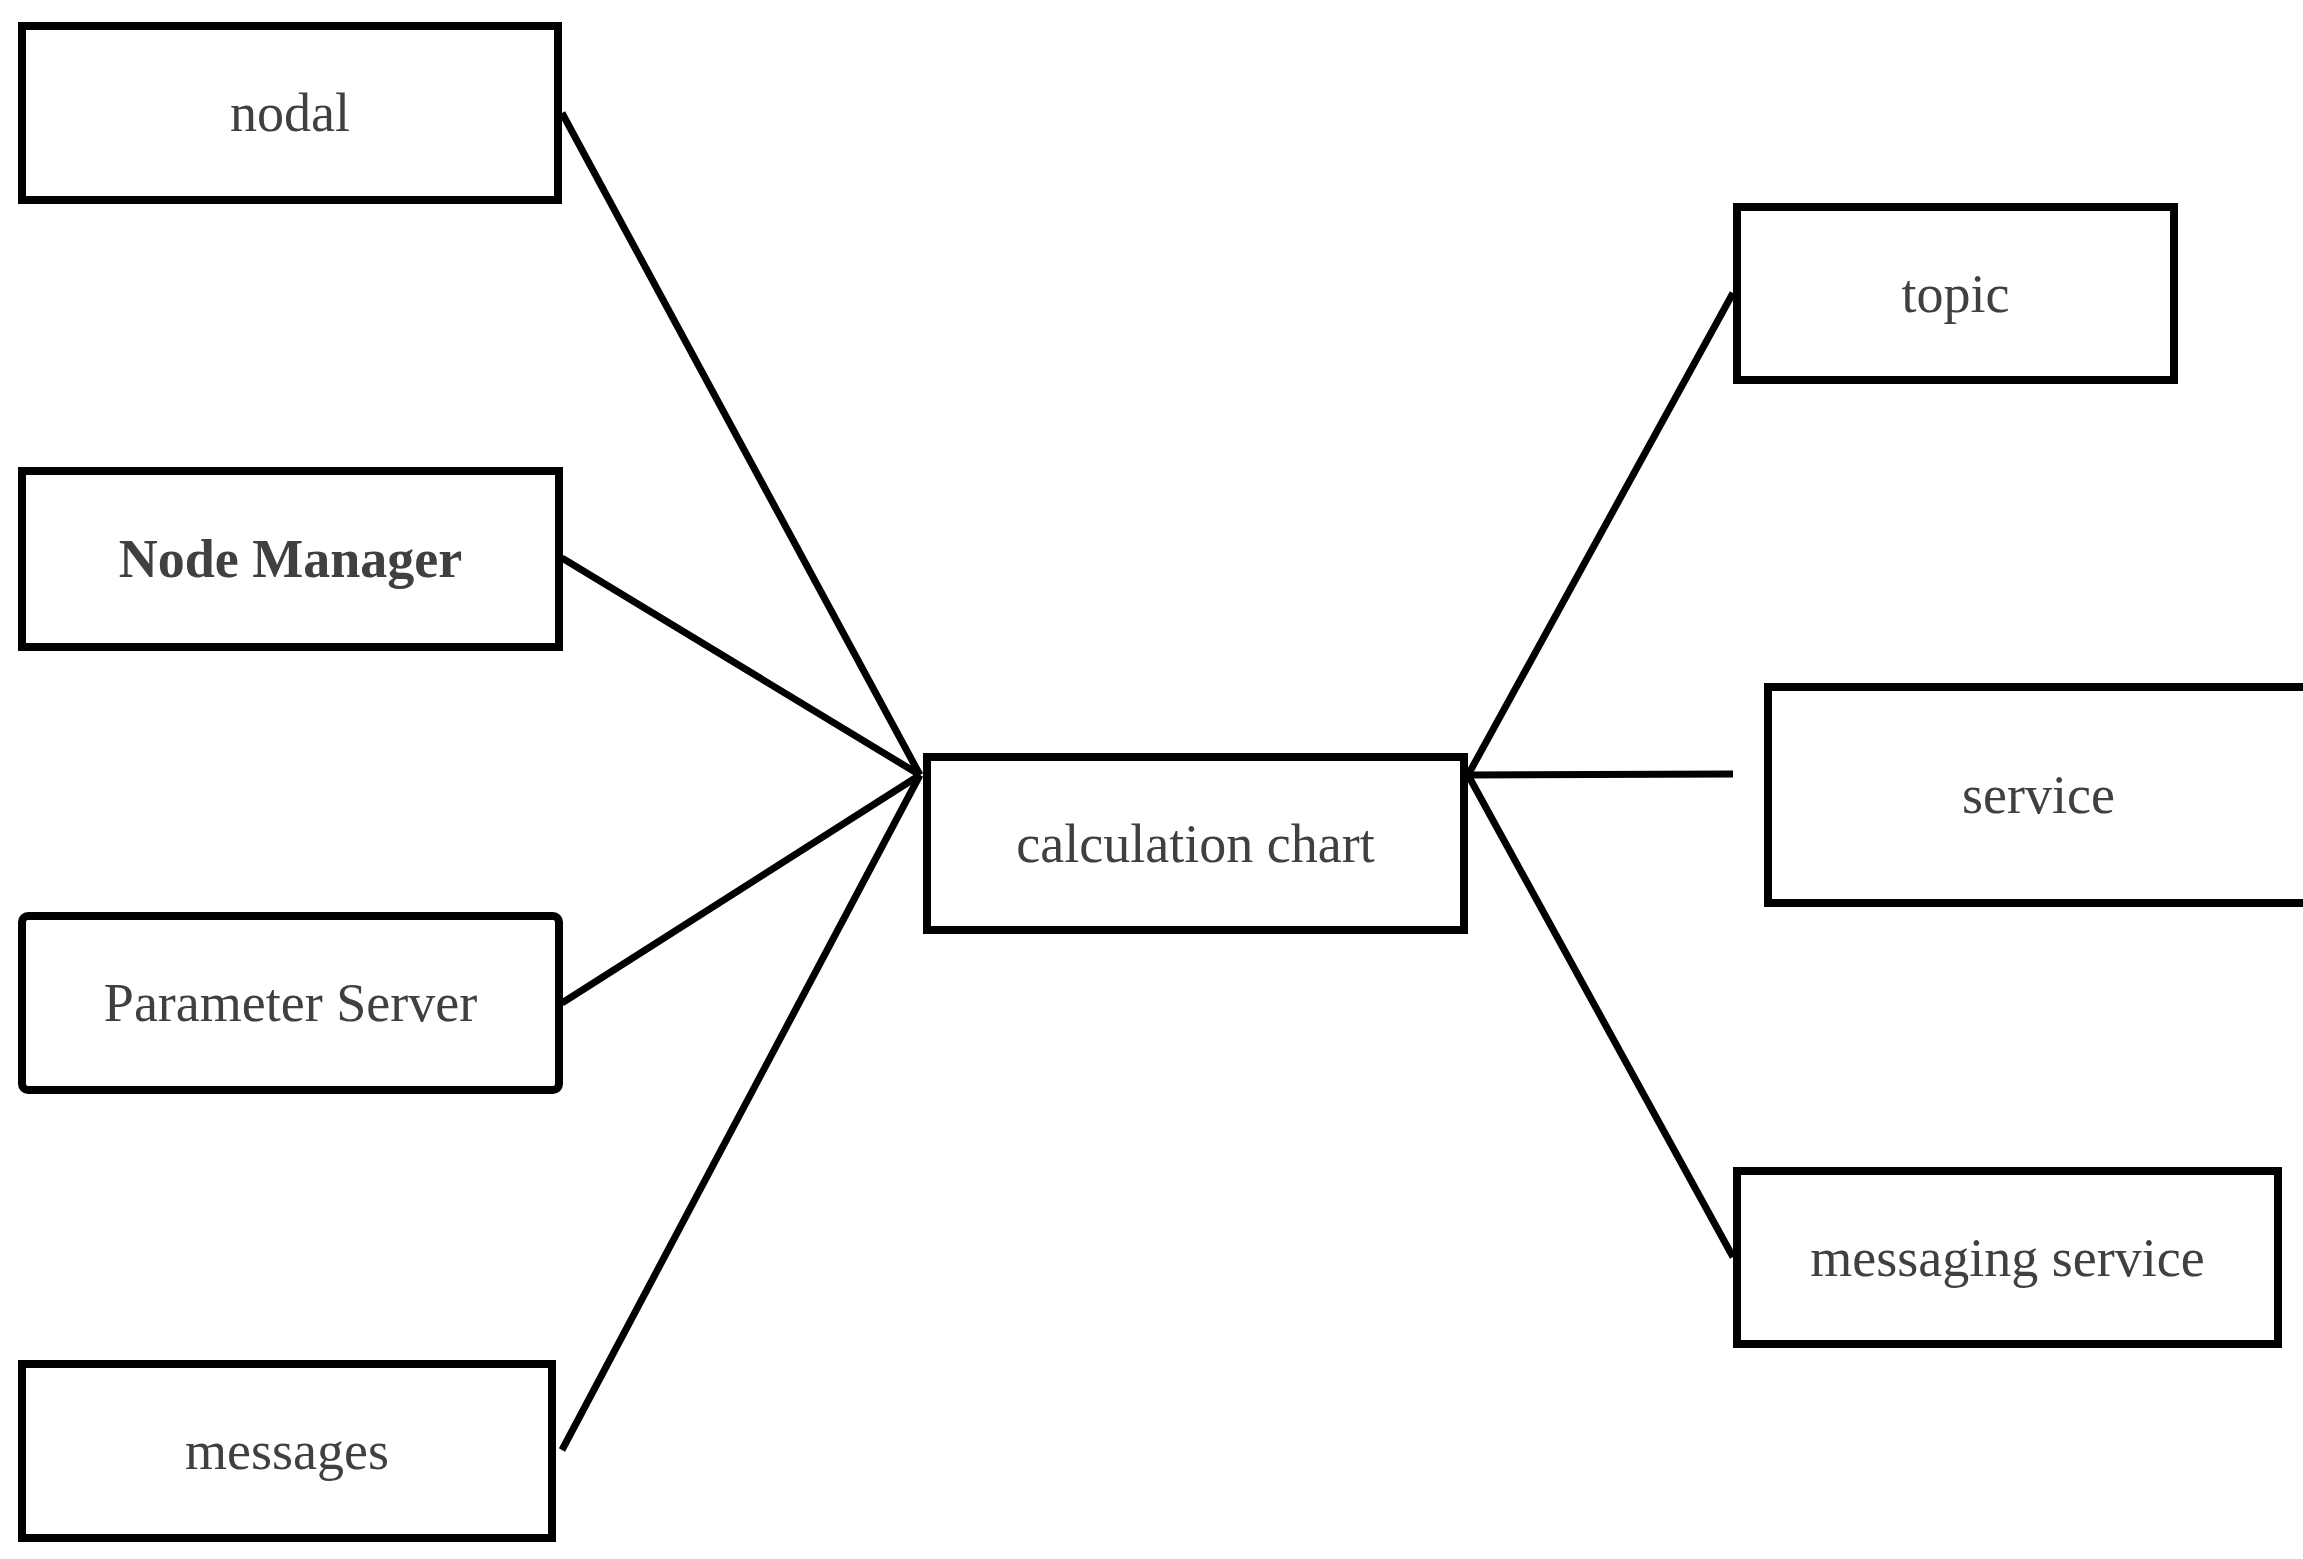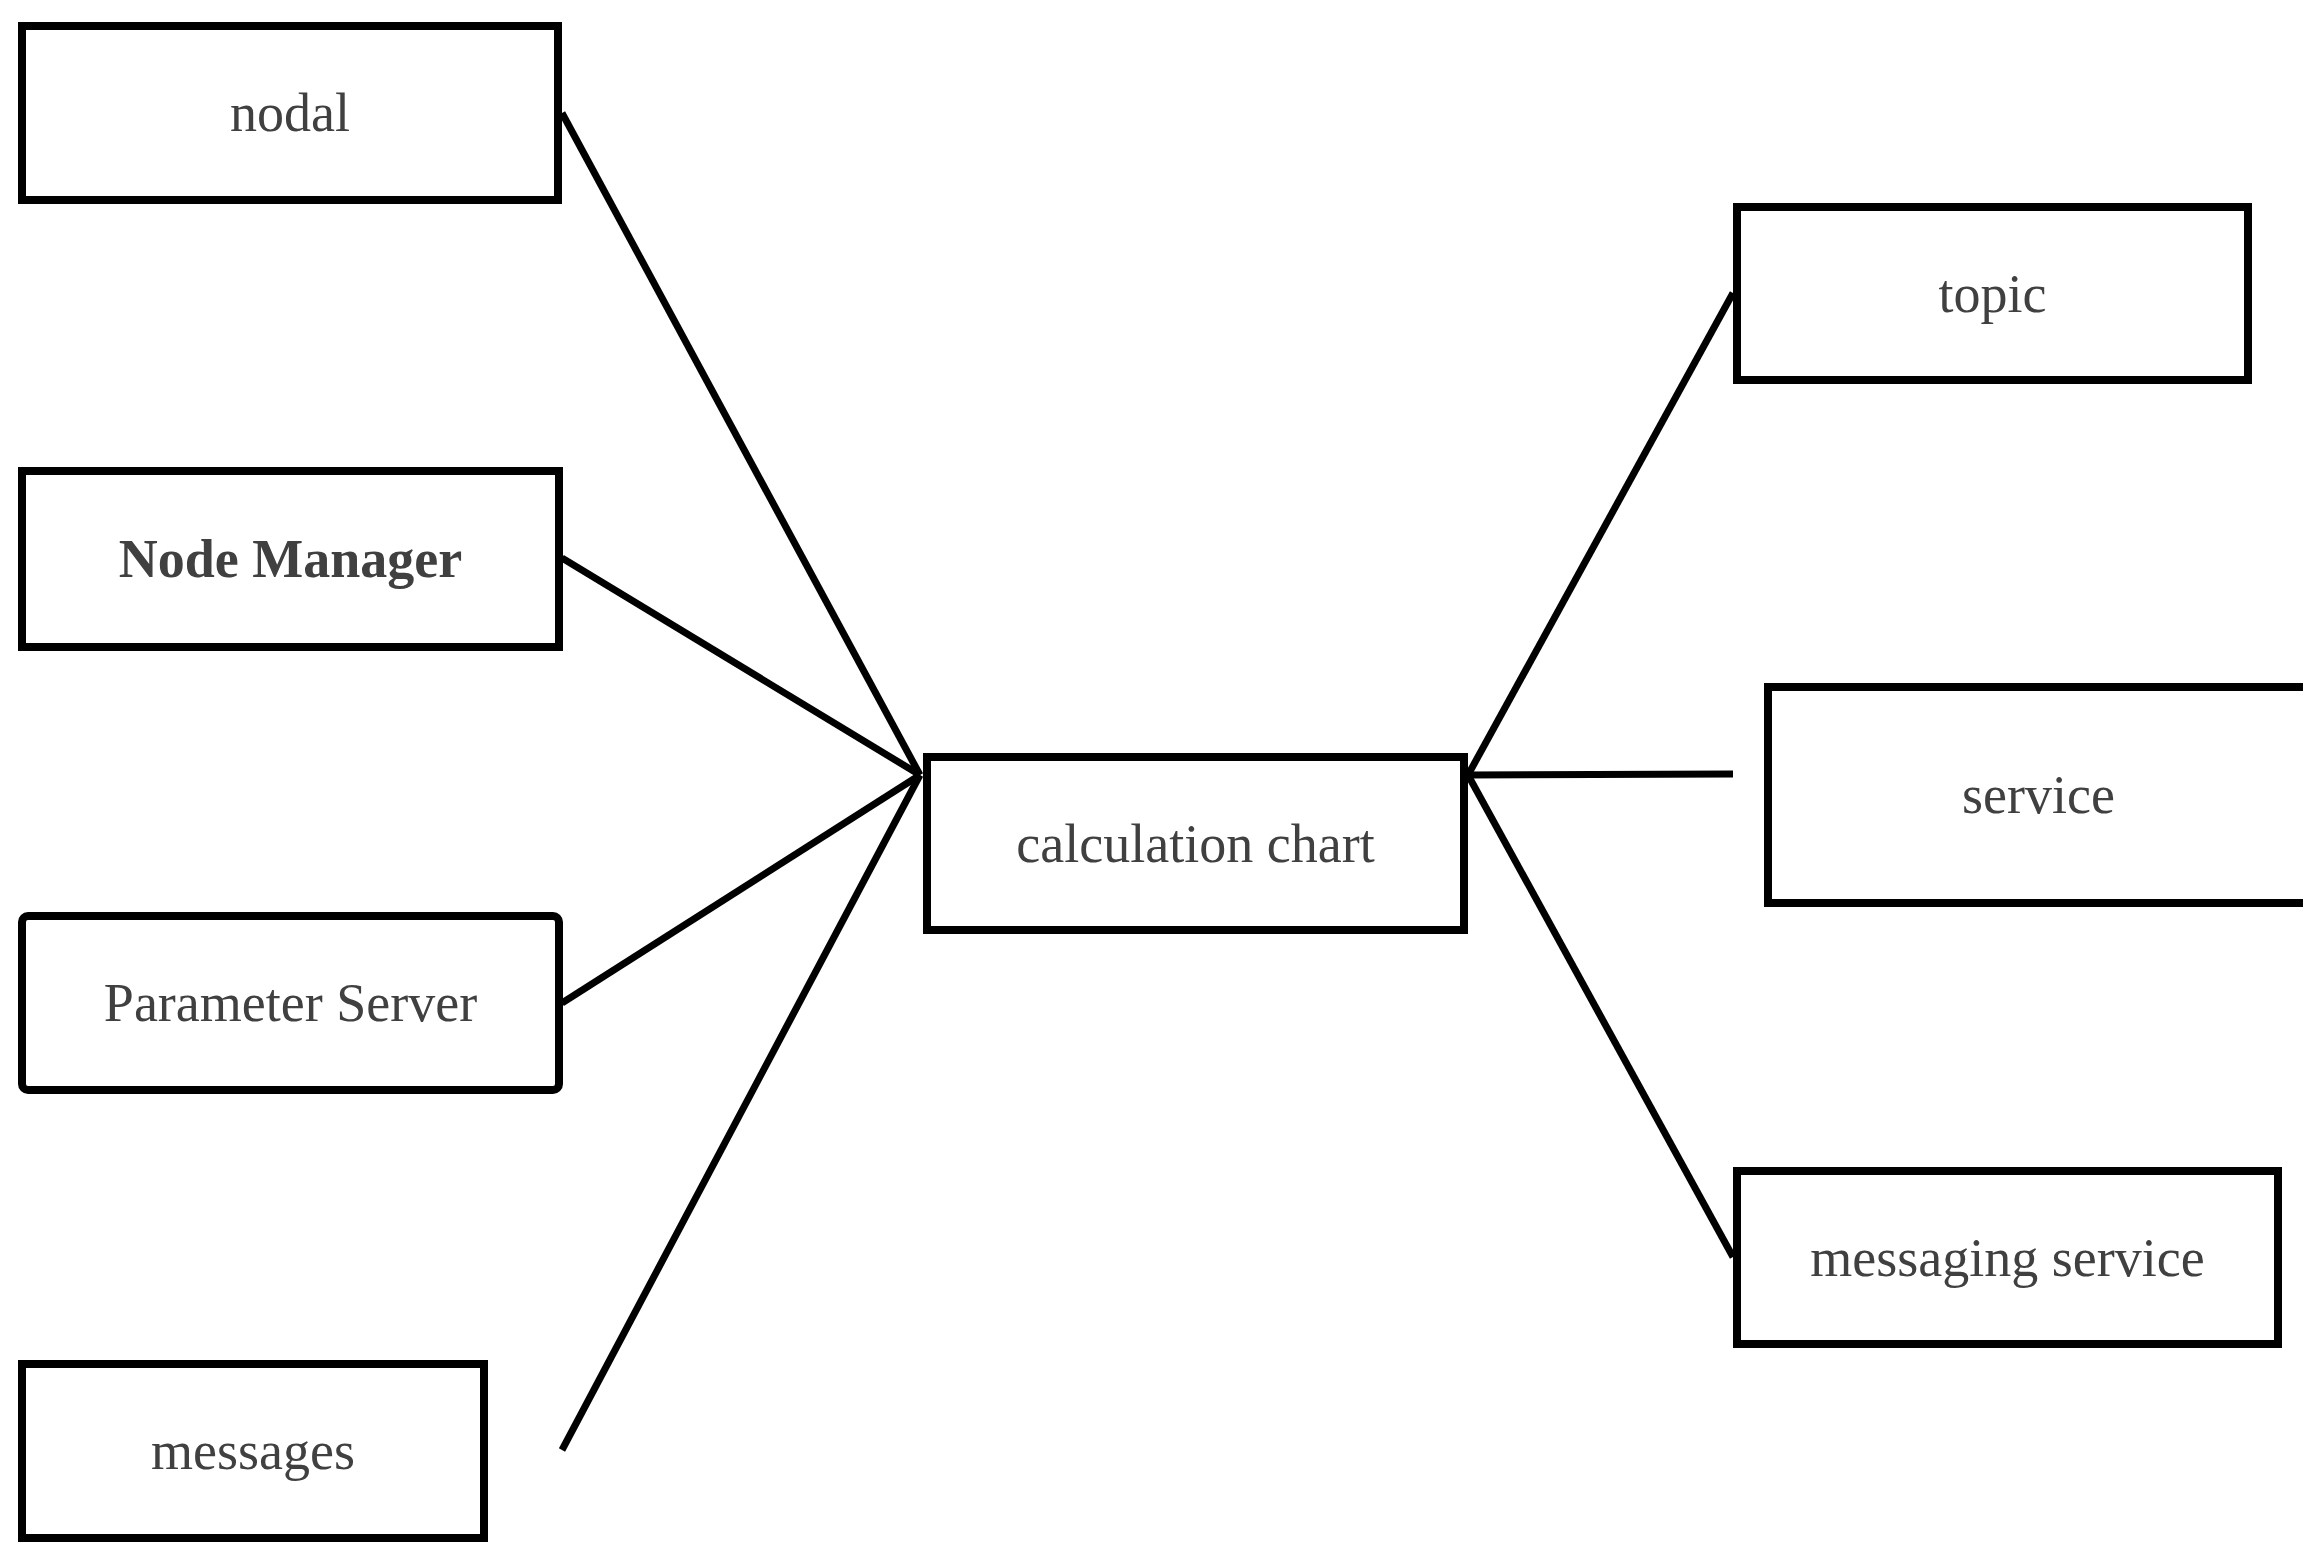--- a/index.html
+++ b/index.html
@@ -36,23 +36,23 @@
     align-items: center;
     justify-content: center;
     font-size: 54px;
     line-height: 1;
     white-space: nowrap;
   }
   
   #box-nodal            { left: 18px;   top: 22px;   width: 544px; height: 182px; }
   #box-node-manager     { left: 18px;   top: 467px;  width: 545px; height: 184px; font-weight: bold; }
   #box-parameter-server { left: 18px;   top: 912px;  width: 545px; height: 182px; border-radius: 10px; }
-  #box-messages         { left: 18px;   top: 1360px; width: 470px; height: 182px; }
+  #box-messages         { left: 18px;   top: 1360px; width: 538px; height: 182px; }
   #box-calculation-chart{ left: 923px;  top: 721px;  width: 545px; height: 181px; margin-top: 32px; }
-  #box-topic            { left: 1733px; top: 203px;  width: 519px; height: 181px; }
+  #box-topic            { left: 1733px; top: 203px;  width: 445px; height: 181px; }
   #box-service          { left: 1764px; top: 683px;  width: 549px; height: 224px; }
   #box-messaging-service{ left: 1733px; top: 1167px; width: 549px; height: 181px; }
 </style>
 </head>
 <body>
 
 <div id="canvas">
 
   <svg id="edges-svg" viewBox="0 0 2303 1559" xmlns="http://www.w3.org/2000/svg">
     <line x1="562" y1="113" x2="920" y2="775"></line>

